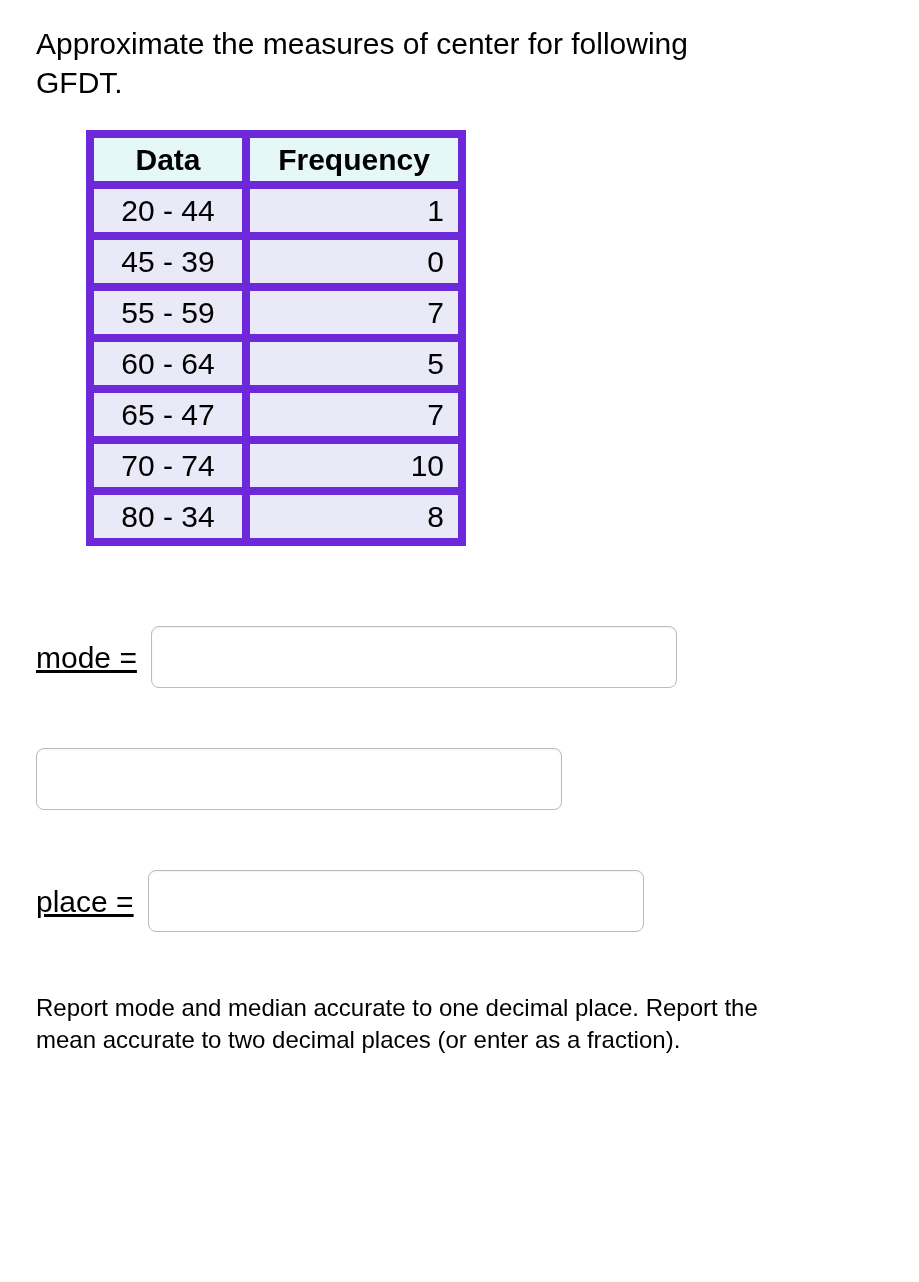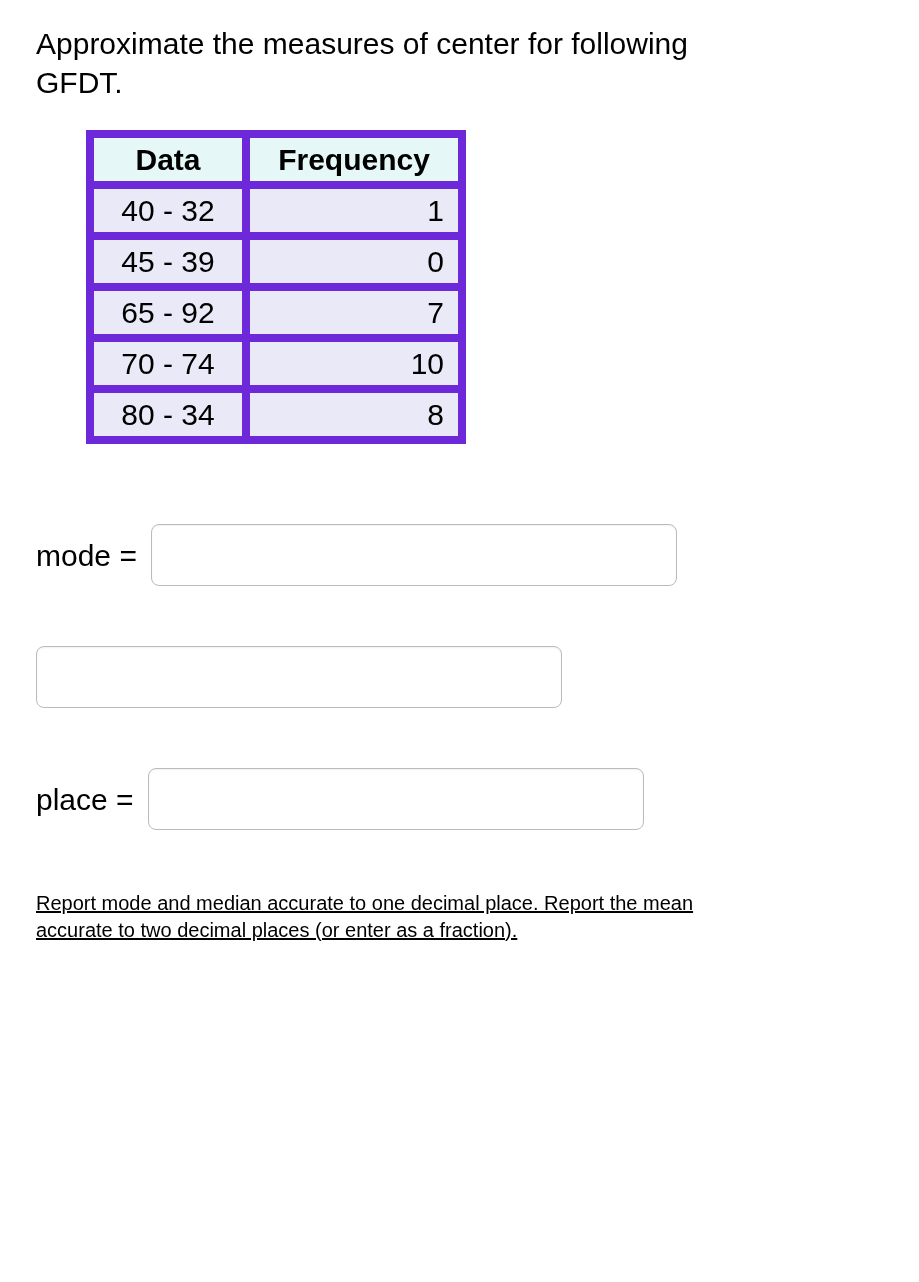--- a/index.html
+++ b/index.html
@@ -54,65 +54,73 @@
     display: flex;
     flex-direction: column;
     gap: 60px;
     margin-bottom: 60px;
   }
   .answer-row {
     display: flex;
     align-items: center;
     gap: 14px;
     font-size: 30px;
+    text-decoration: underline;
   }
   input.ans {
     height: 60px;
     border: 1px solid #bbb;
     border-radius: 8px;
     background: #fff;
     font-size: 26px;
     padding: 0 12px;
     box-shadow: inset 0 1px 2px rgba(0,0,0,0.06);
   }
   #mode-input { width: 500px; }
   #median-input { width: 500px; }
   #mean-input { width: 470px; }
   .footnote {
-    font-size: 20px;
+    font-size: 24px;
     line-height: 1.35;
-    text-decoration: underline;
   }
 </style>
 </head>
 <body>
 
 <div class="page">
 
   <div class="prompt">Approximate the measures of center for following GFDT.</div>
 
   <div class="tbl-wrap">
     <table class="gfdt">
       <thead>
         <tr>
           <th>Data</th>
           <th>Frequency</th>
         </tr>
       </thead>
       <tbody>
           <tr>
-            <td class="data-cell">40 - 32</td>
+            <td class="data-cell">20 - 44</td>
             <td class="freq-cell">1</td>
           </tr>
           <tr>
             <td class="data-cell">45 - 39</td>
             <td class="freq-cell">0</td>
           </tr>
           <tr>
-            <td class="data-cell">65 - 92</td>
+            <td class="data-cell">55 - 59</td>
+            <td class="freq-cell">7</td>
+          </tr>
+          <tr>
+            <td class="data-cell">60 - 64</td>
+            <td class="freq-cell">5</td>
+          </tr>
+          <tr>
+            <td class="data-cell">65 - 47</td>
             <td class="freq-cell">7</td>
           </tr>
           <tr>
             <td class="data-cell">70 - 74</td>
             <td class="freq-cell">10</td>
           </tr>
           <tr>
             <td class="data-cell">80 - 34</td>
             <td class="freq-cell">8</td>
           </tr>

